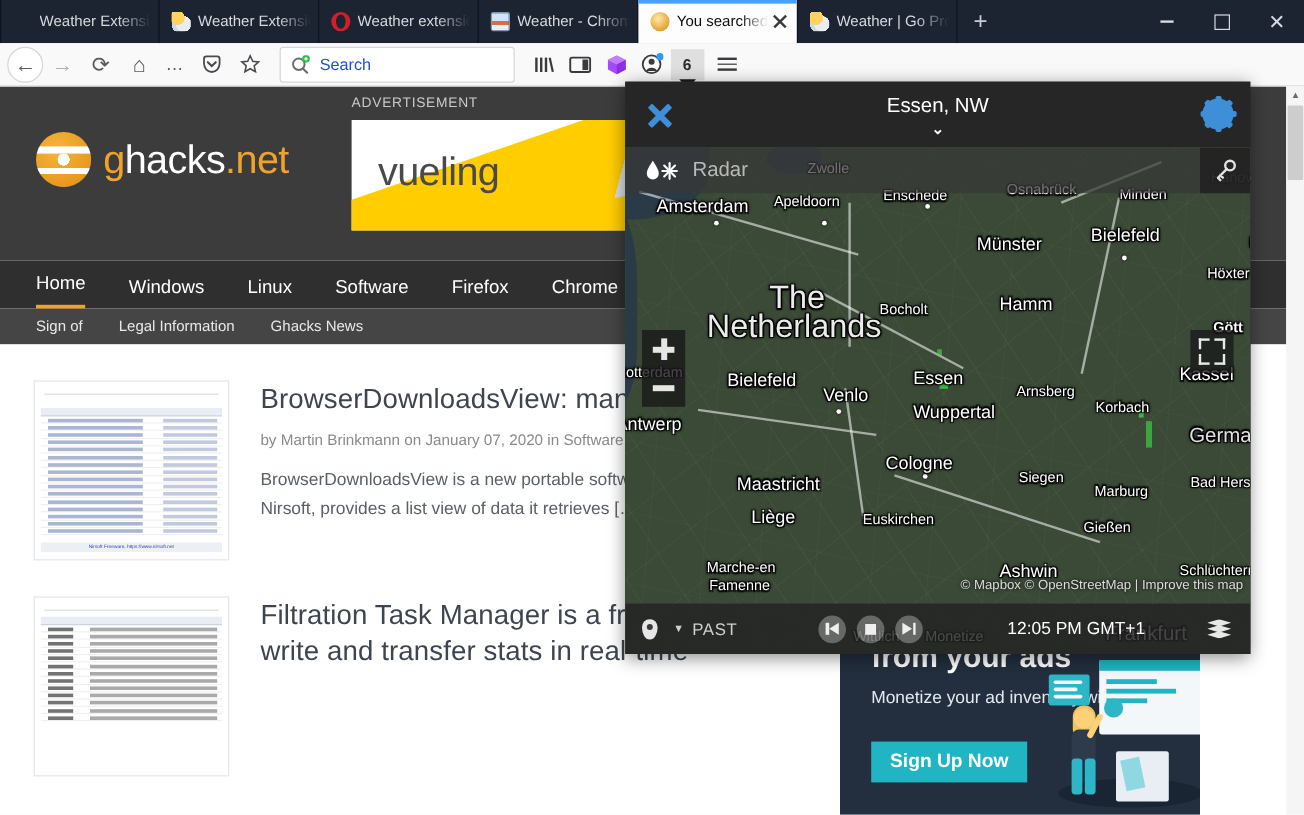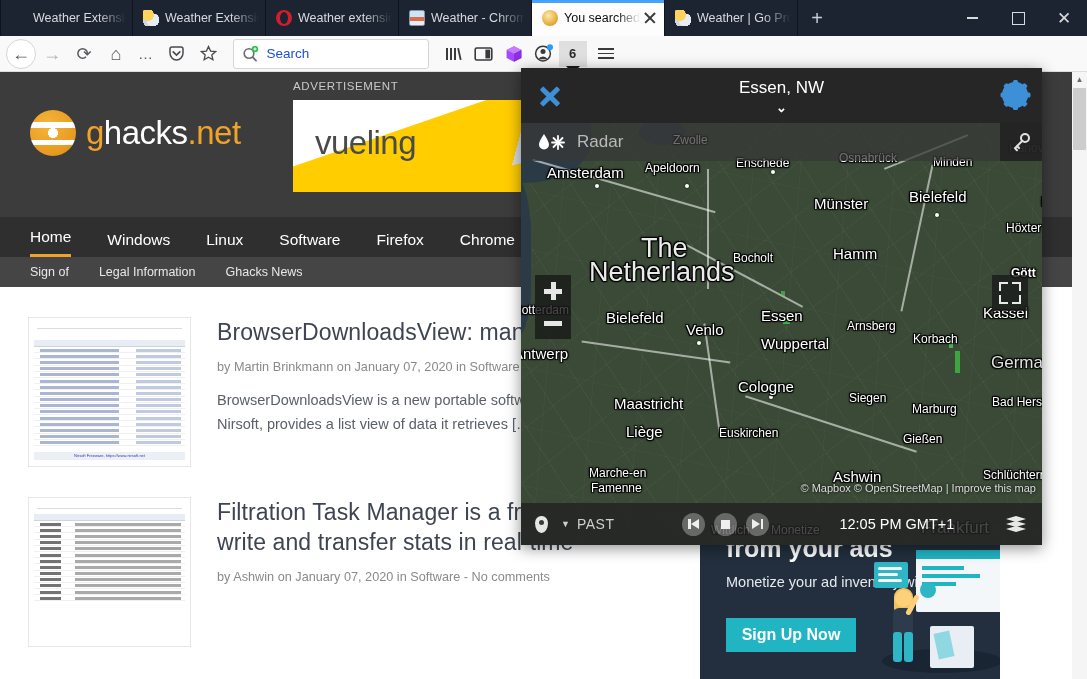--- a/index.html
+++ b/index.html
@@ -511,21 +511,20 @@
             <div class="row"></div>
             <div class="row"></div>
             <div class="row"></div>
             <div class="row"></div>
             <div class="row"></div>
             <div class="row"></div>
           </div>
         </div>
         <div class="ptext">
           <div class="ptitle">Filtration Task Manager is a freeware process manager that reports disk read, write and transfer stats in real-time</div>
-          <div class="pmeta">by Ashwin on January 07, 2020 in Software - No comments</div>
         </div>
       </div>
 
     </div>
   </div>
 
   <div class="scrollbar">
     <div class="sb-up">▲</div>
     <div class="sb-thumb"></div>
   </div>

